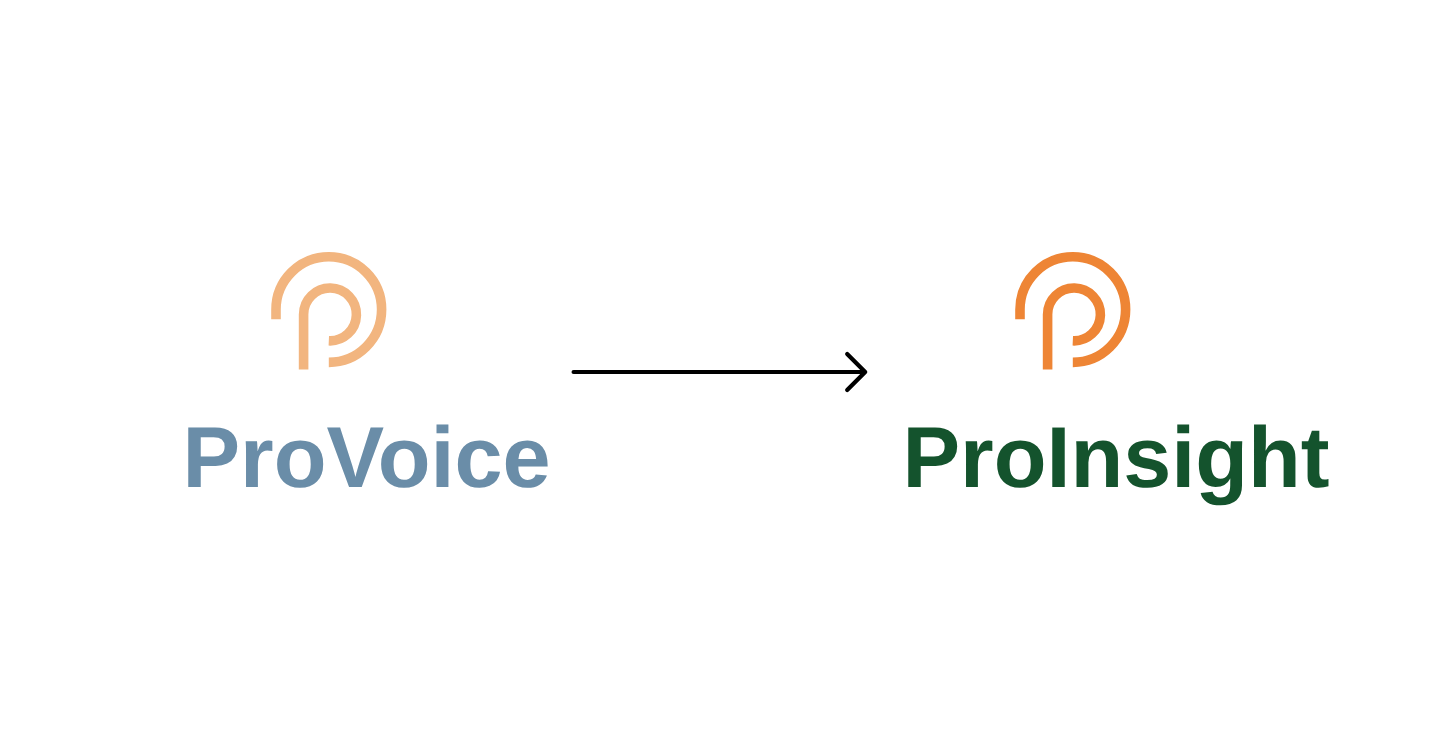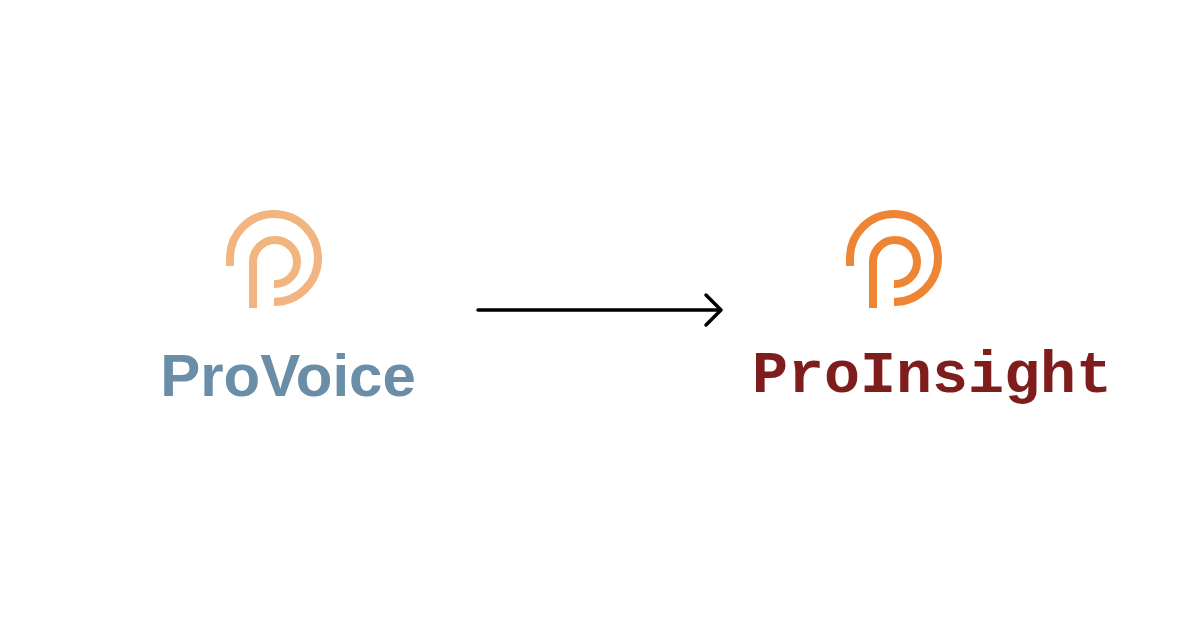--- a/index.html
+++ b/index.html
@@ -15,21 +15,21 @@
       font-family: "Liberation Sans", "DejaVu Sans", sans-serif;
     }
     .logo {
       position: absolute;
       width: 110px;
       height: 110px;
     }
     .wordmark {
       position: absolute;
       font-weight: 700;
-      font-size: 60px;
+      font-size: 72px;
       line-height: 1;
       white-space: nowrap;
       letter-spacing: 0px;
     }
     #old-logo { left: 218px; top: 206px; }
     #new-logo { left: 838px; top: 206px; }
     #old-name { left: 152px; top: 346px; width: 272px; text-align: center; }
     #new-name { left: 752px; top: 346px; width: 312px; text-align: center; }
     #arrow { position: absolute; left: 474px; top: 290px; width: 254px; height: 40px; }
   </style>
@@ -57,16 +57,16 @@
     </g>
   </svg>
 
   <div>
     <svg id="new-logo" class="logo" viewBox="0 0 110 110">
       <g fill="none" stroke="#EE8535" stroke-width="8" stroke-linecap="butt">
         <path d="M12 60 L12 52 A44 44 0 1 1 56 96"></path>
         <path d="M35 102 L35 56 A22 22 0 1 1 56 78"></path>
       </g>
     </svg>
-    <div id="new-name" class="wordmark" style="color:#7f1d1d;font-family:Liberation Mono, monospace;">ProInsight</div>
+    <div id="new-name" class="wordmark" style="color:#14532d;">ProInsight</div>
   </div>
 
 </div>
 
 </body></html>

